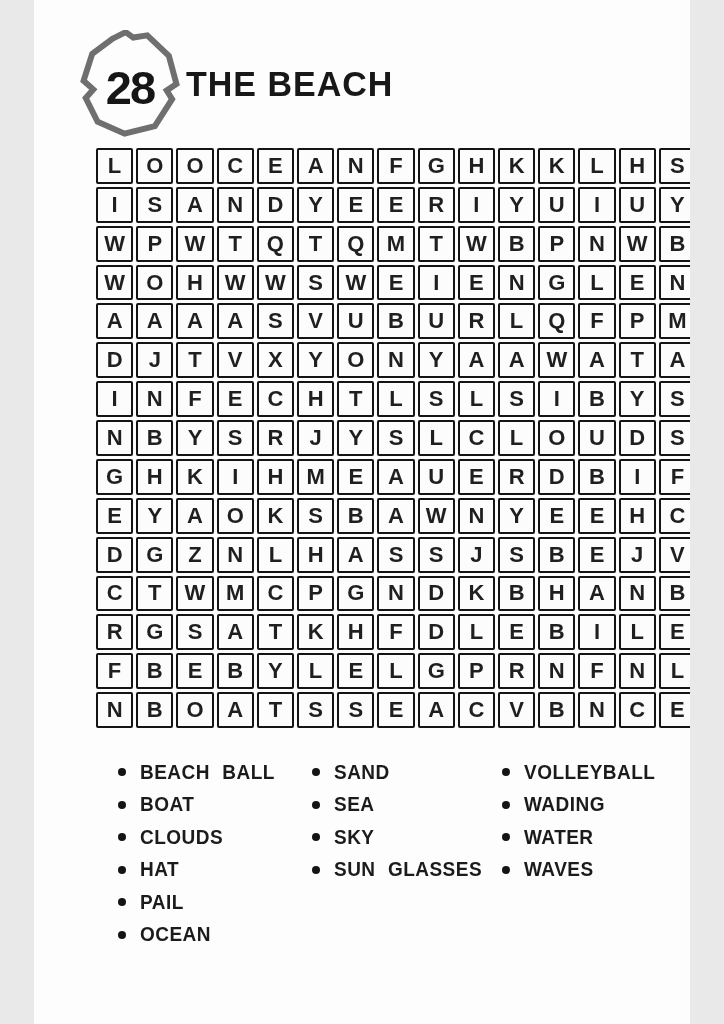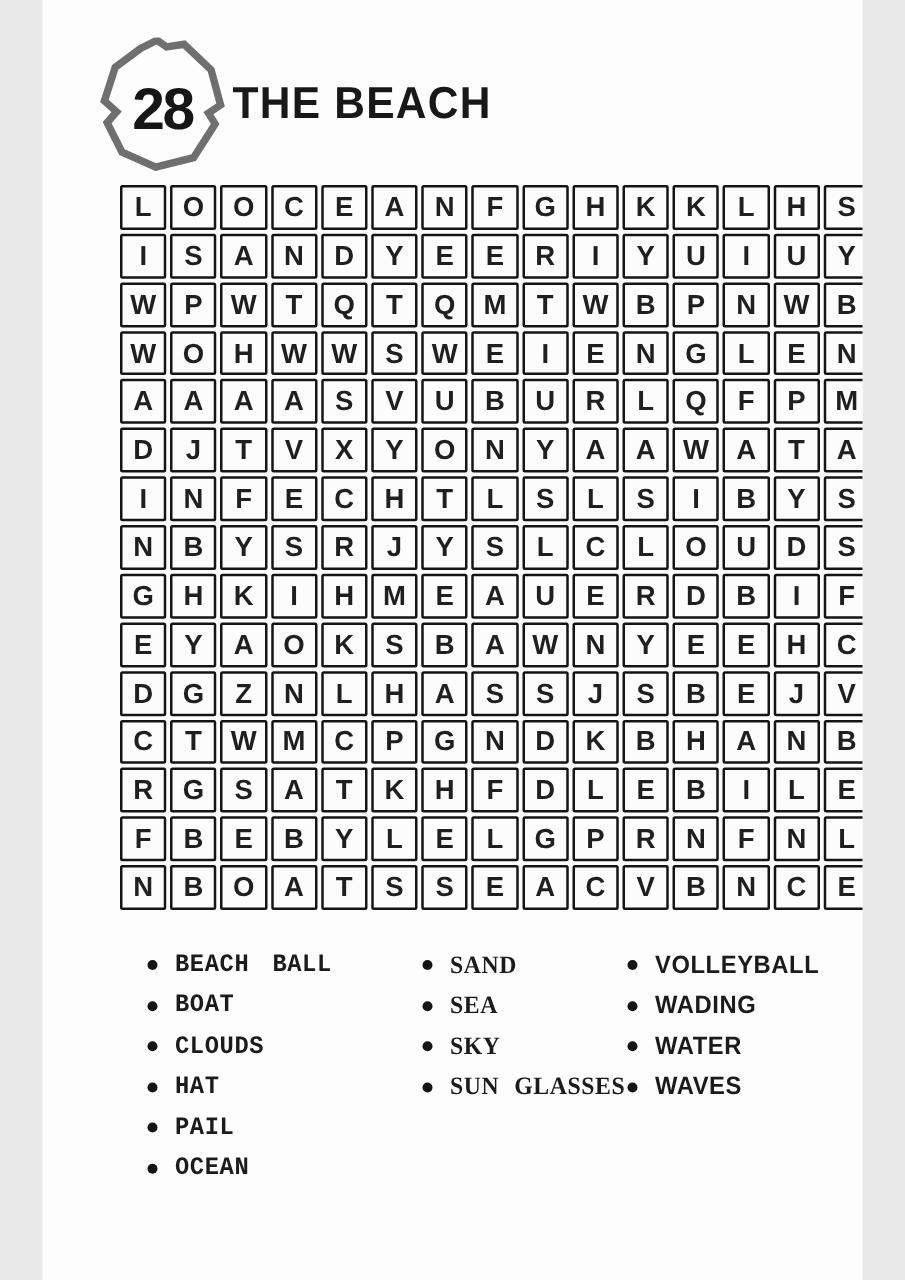--- a/index.html
+++ b/index.html
@@ -71,22 +71,22 @@
   }
 
   
   .word-list {
     position: absolute;
     left: 0;
     top: 756px;
     width: 724px;
   }
   .word-col { position: absolute; top: 0; }
-  .word-col-1 { left: 84px;  width: 195px; font-family: Liberation Mono, monospace; }
-  .word-col-2 { left: 304px; width: 180px; font-family: Liberation Serif, serif; }
+  .word-col-1 { left: 84px;  width: 195px; }
+  .word-col-2 { left: 278px; width: 180px; }
   .word-col-3 { left: 468px; width: 200px; text-align: right; }
   .word-item {
     height: 32.5px;
     display: flex;
     align-items: center;
   }
   .bullet {
     width: 8px;
     height: 8px;
     border-radius: 50%;

